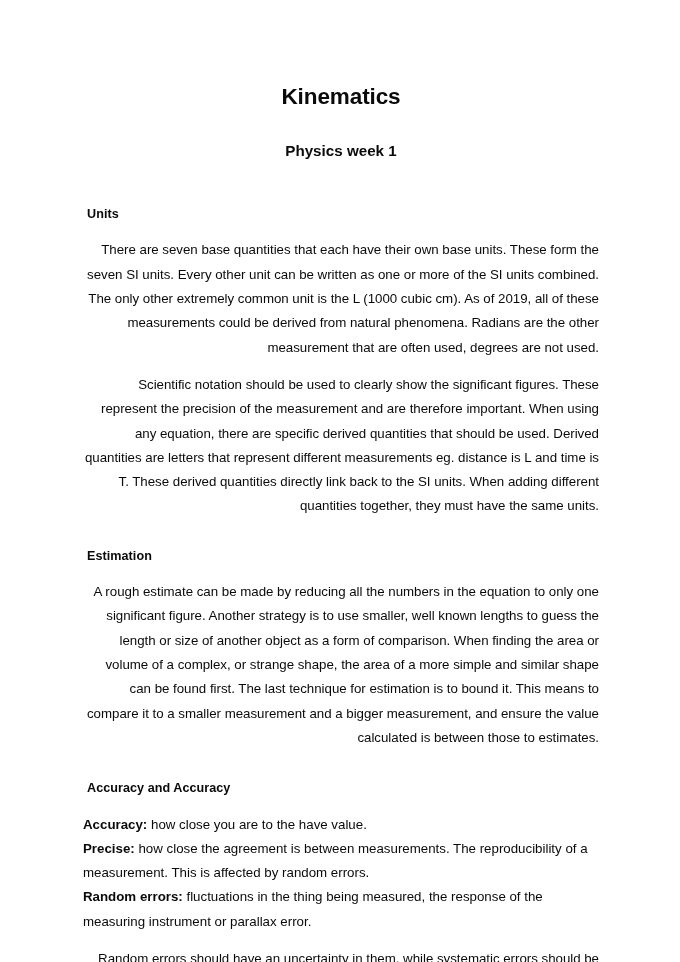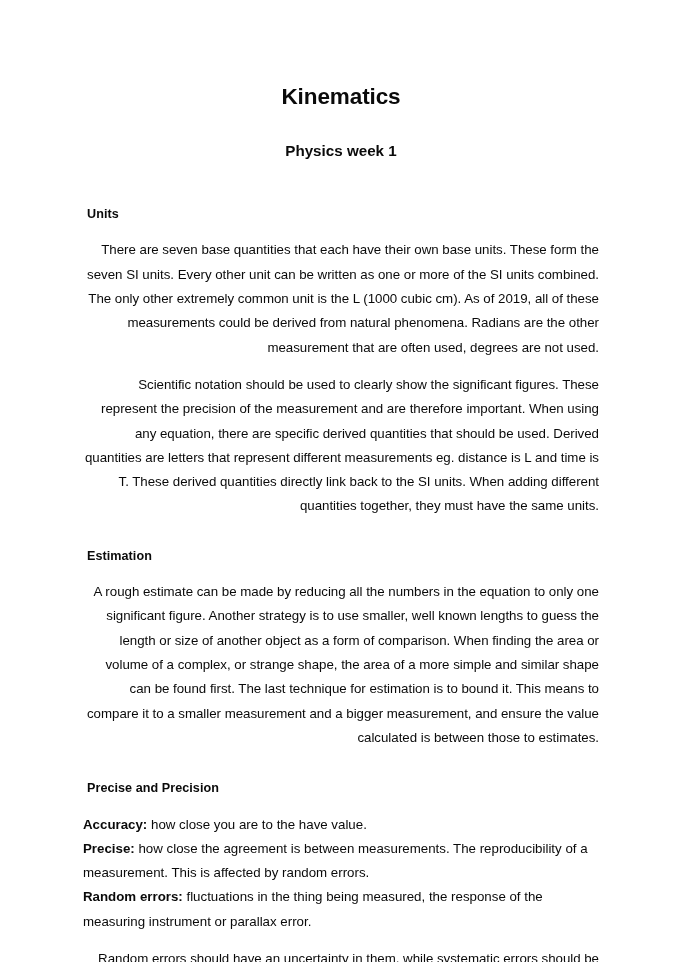--- a/index.html
+++ b/index.html
@@ -93,21 +93,21 @@
     <h3 class="section-heading" id="heading-units">Units</h3>
 
     <p class="body" id="para-units-1">There are seven base quantities that each have their own base units. These form the seven SI units. Every other unit can be written as one or more of the SI units combined. The only other extremely common unit is the L (1000 cubic cm). As of 2019, all of these measurements could be derived from natural phenomena. Radians are the other measurement that are often used, degrees are not used.</p>
 
     <p class="body" id="para-units-2">Scientific notation should be used to clearly show the significant figures. These represent the precision of the measurement and are therefore important. When using any equation, there are specific derived quantities that should be used. Derived quantities are letters that represent different measurements eg. distance is L and time is T. These derived quantities directly link back to the SI units. When adding different quantities together, they must have the same units.</p>
 
     <h3 class="section-heading" id="heading-estimation">Estimation</h3>
 
     <p class="body" id="para-estimation">A rough estimate can be made by reducing all the numbers in the equation to only one significant figure. Another strategy is to use smaller, well known lengths to guess the length or size of another object as a form of comparison. When finding the area or volume of a complex, or strange shape, the area of a more simple and similar shape can be found first. The last technique for estimation is to bound it. This means to compare it to a smaller measurement and a bigger measurement, and ensure the value calculated is between those to estimates.</p>
 
-    <h3 class="section-heading" id="heading-accuracy">Precise and Precision</h3>
+    <h3 class="section-heading" id="heading-accuracy">Accuracy and Accuracy</h3>
 
     <div class="defs" id="defs-accuracy">
         <p class="def-line"><span class="term">Accuracy:</span><span> how close you are to the have value.</span></p>
         <p class="def-line"><span class="term">Precise:</span><span> how close the agreement is between measurements. The reproducibility of a measurement. This is affected by random errors.</span></p>
         <p class="def-line"><span class="term">Random errors:</span><span> fluctuations in the thing being measured, the response of the measuring instrument or parallax error.</span></p>
       </div>
 
     <p class="body" id="para-uncertainty">Random errors should have an uncertainty in them, while systematic errors should be able to be corrected if enough information is known. This is for situations where the measuring device doesn’t begin at zero and similar circumstances. Because of random errors, measurements should take uncertainties into account. Uncertainties should be one or two significant figures only and should have the same number of decimal places and units as the measurement.</p>
 
   </div>

